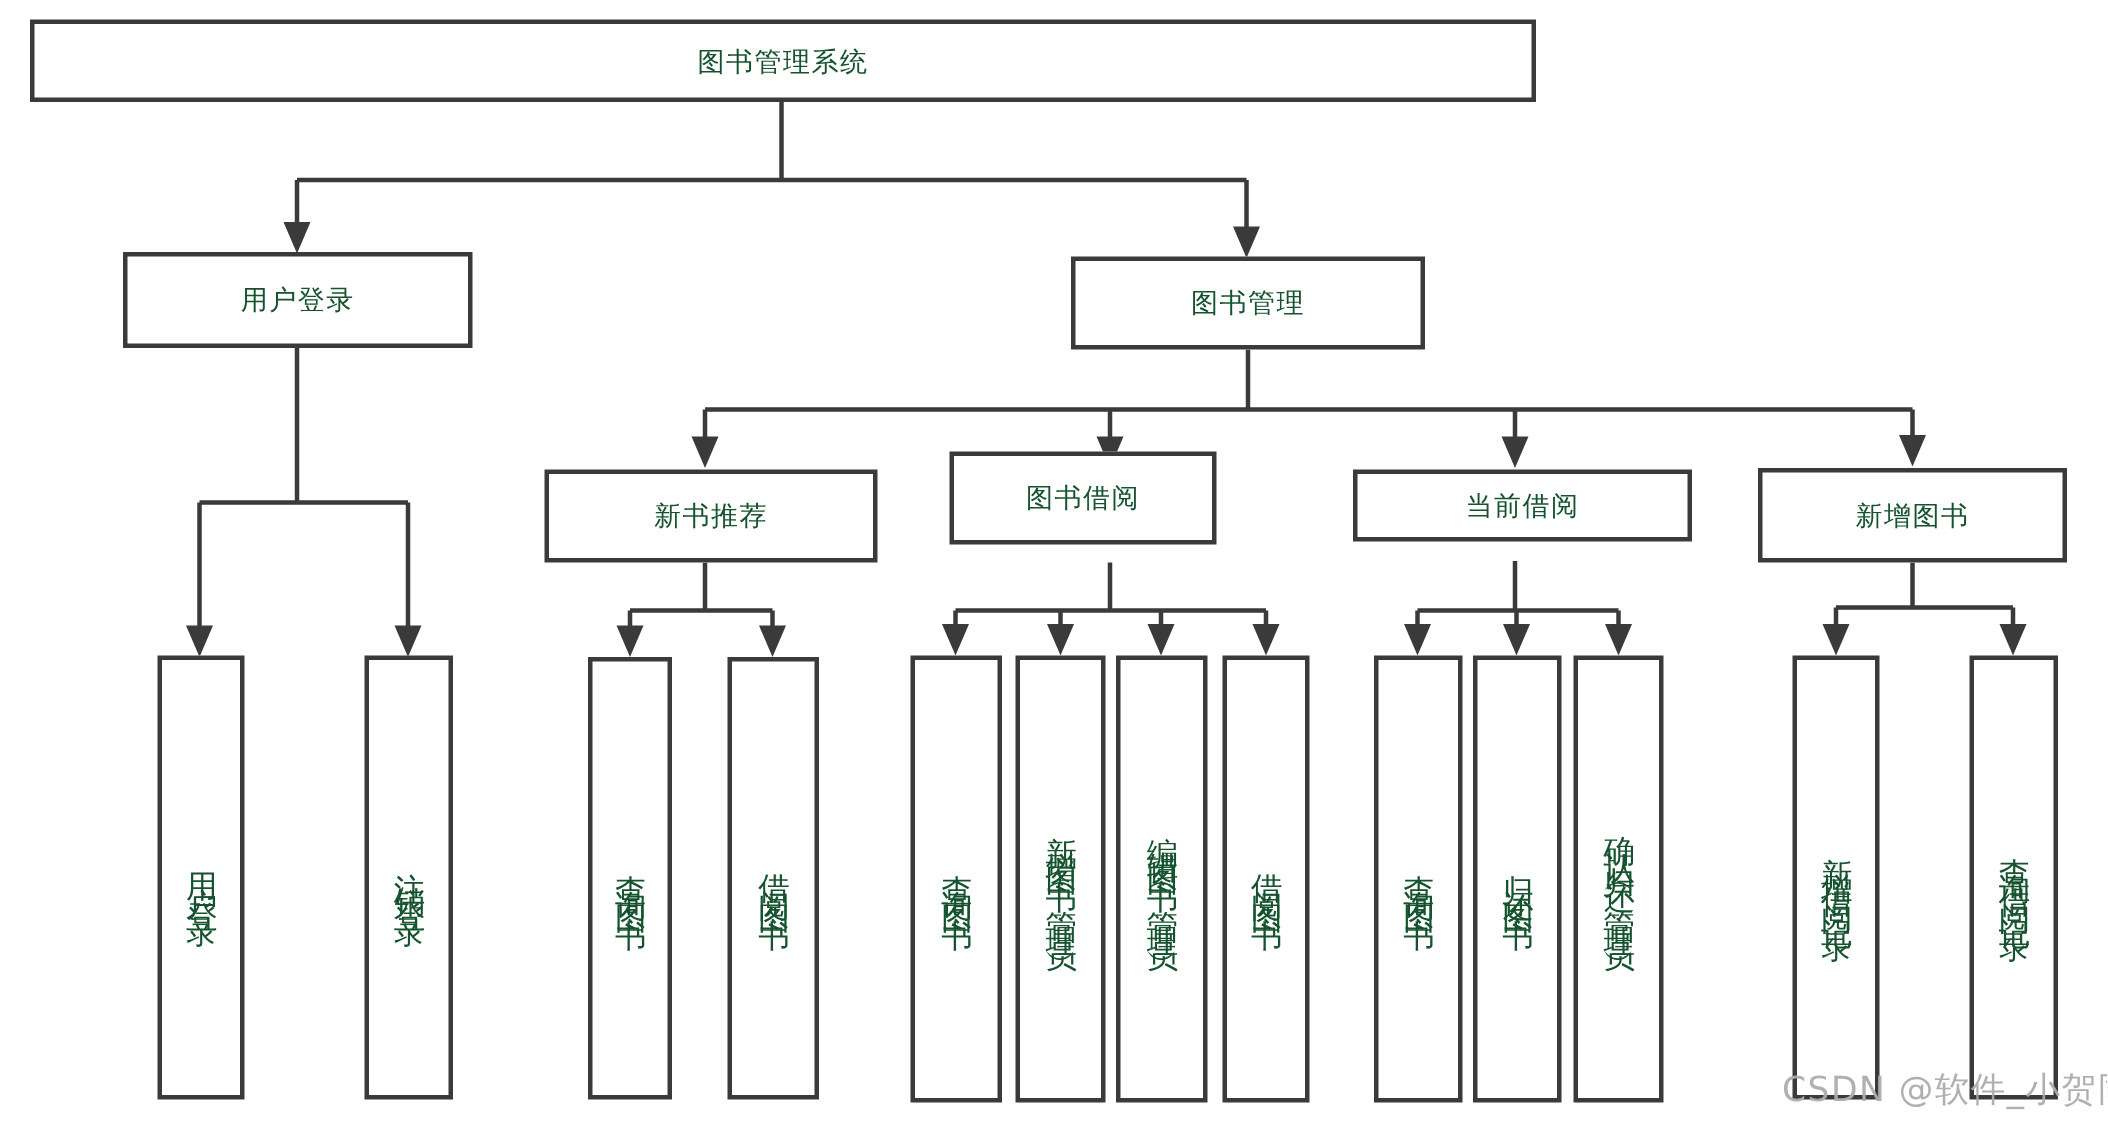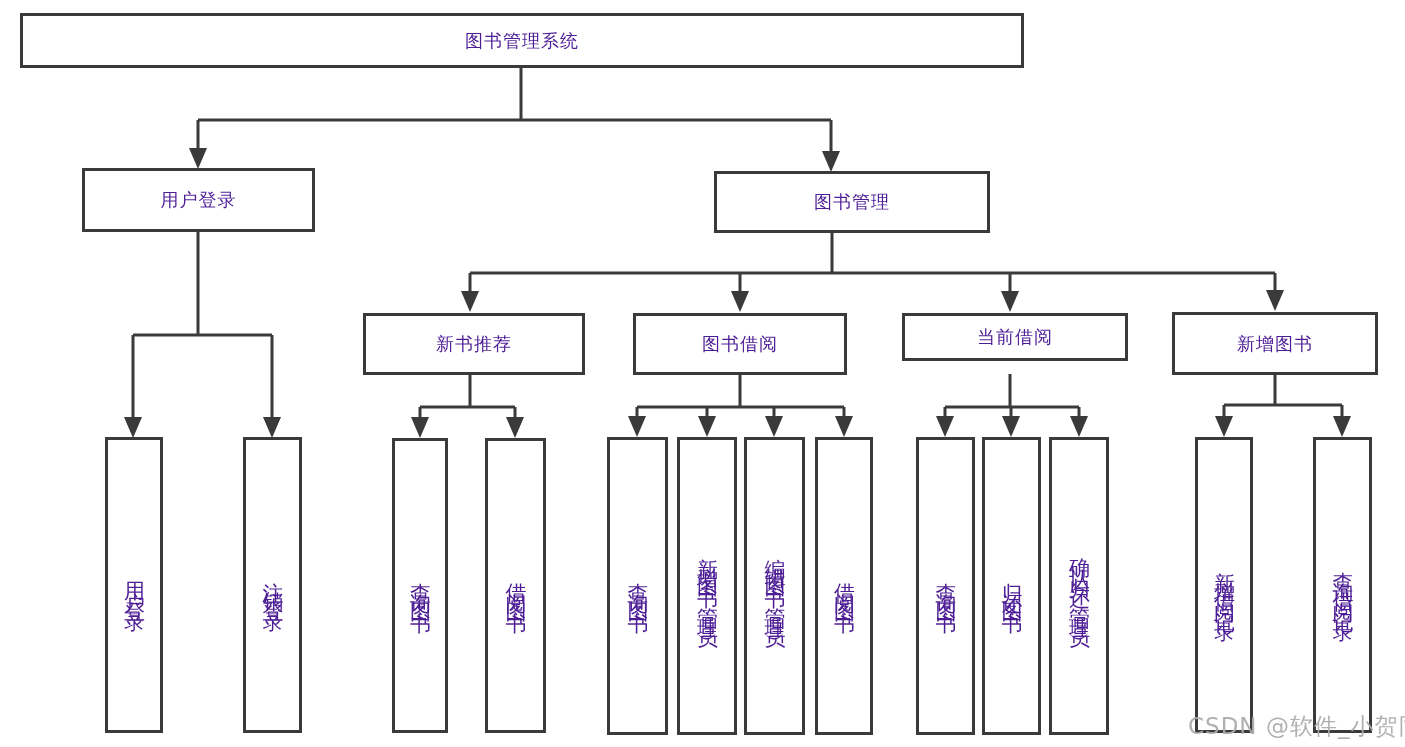--- a/index.html
+++ b/index.html
@@ -10,21 +10,21 @@
     background: #ffffff;
     font-family: "DejaVu Sans", "Liberation Sans", sans-serif;
     overflow: hidden;
   }
   #connectors { position: absolute; left: 0; top: 0; }
   .box {
     position: absolute;
     box-sizing: border-box;
     background: #ffffff;
     border: 3px solid #3a3a3a;
-    color: #4c1d95;
+    color: #14532d;
     display: flex;
     align-items: center;
     justify-content: center;
     text-align: center;
     z-index: 2;
   }
   .hbox { font-size: 18px; letter-spacing: 1px; white-space: nowrap; }
   .root-box { font-size: 18px; }
   .vbox {
     writing-mode: vertical-rl;
@@ -102,24 +102,24 @@
       M936 416 L954 416 L945 437 Z
       M1002 416 L1020 416 L1011 437 Z
       M1070 416 L1088 416 L1079 437 Z
       M1215 416 L1233 416 L1224 437 Z
       M1333 416 L1351 416 L1342 437 Z"></path>
   </svg>
 
   <div class="box hbox root-box" style="left:20px; top:13px; width:1004px; height:55px;">图书管理系统</div>
 
   <div class="box hbox" style="left:82px; top:168px; width:233px; height:64px;">用户登录</div>
-  <div class="box hbox" style="left:714px; top:171px; width:276px; height:62px;">图书管理</div>
+  <div class="box hbox" style="left:714px; top:171px; width:236px; height:62px;">图书管理</div>
 
   <div class="box hbox" style="left:363px; top:313px; width:222px; height:62px;font-family:Liberation Serif, serif;">新书推荐</div>
-  <div class="box hbox" style="left:633px; top:313px; width:214px; height:62px;">图书借阅</div>
+  <div class="box hbox" style="left:633px; top:301px; width:178px; height:62px;">图书借阅</div>
   <div class="box hbox" style="left:902px; top:313px; width:226px; height:48px;">当前借阅</div>
   <div class="box hbox" style="left:1172px; top:312px; width:206px; height:63px;">新增图书</div>
 
   <div class="box vbox" style="left:105px; top:437px; width:58px; height:296px;">用户登录</div>
   <div class="box vbox" style="left:243px; top:437px; width:59px; height:296px;">注销登录</div>
 
   <div class="box vbox" style="left:392px; top:438px; width:56px; height:295px;">查询图书</div>
   <div class="box vbox" style="left:485px; top:438px; width:61px; height:295px;">借阅图书</div>
 
   <div class="box vbox" style="left:607px; top:437px; width:61px; height:298px;">查询图书</div>

